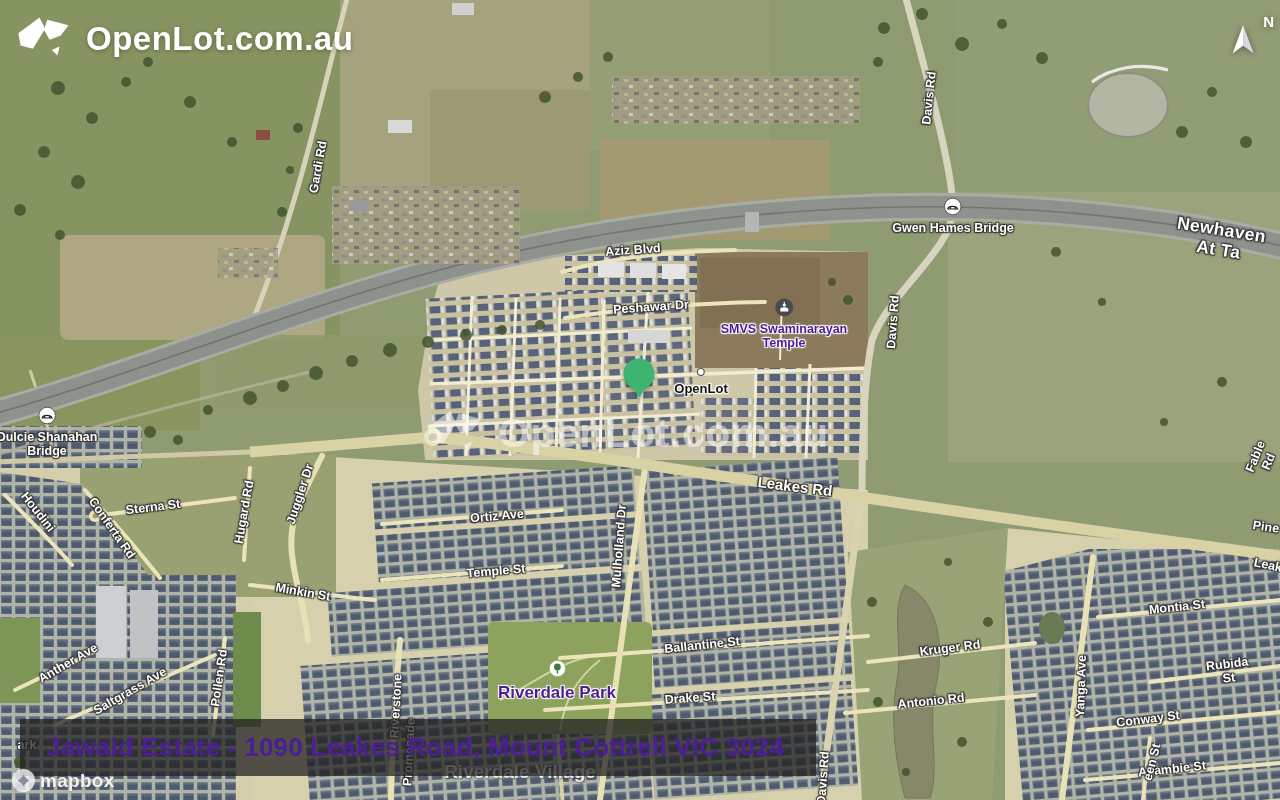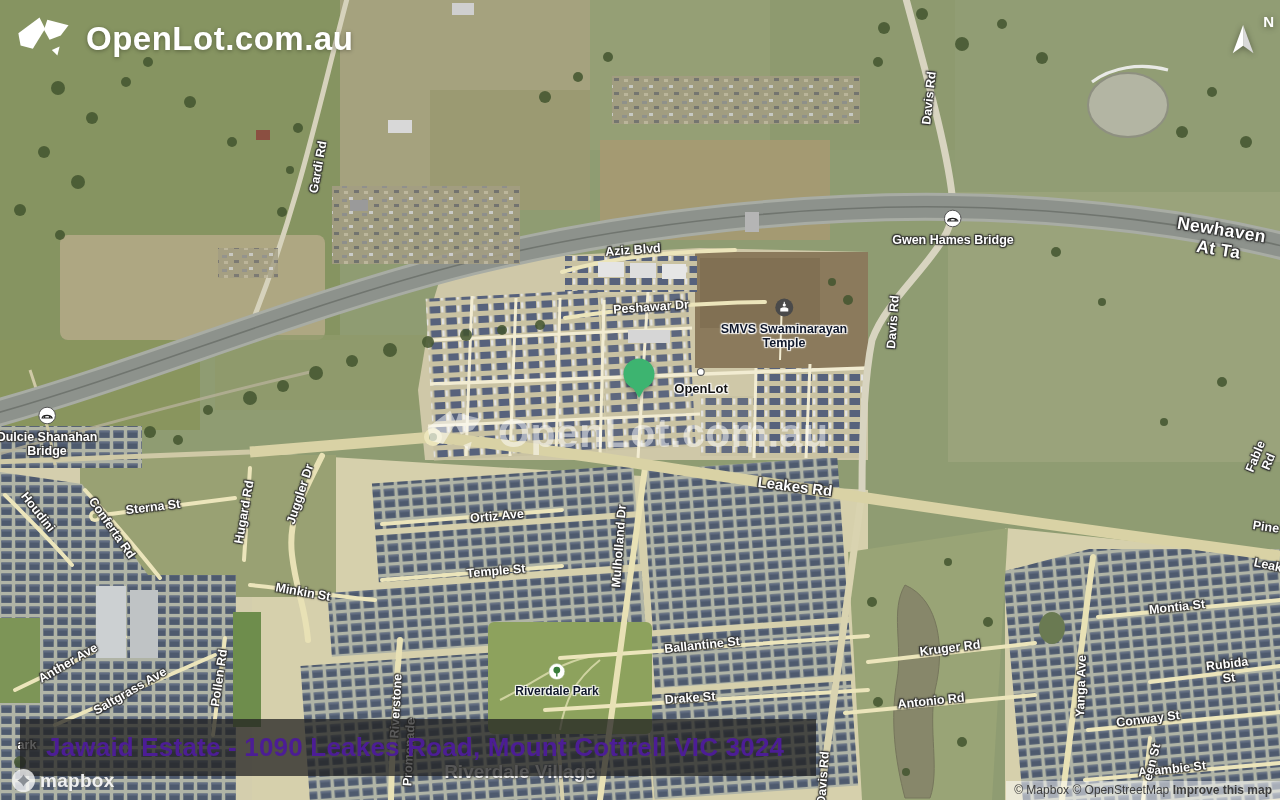--- a/index.html
+++ b/index.html
@@ -16,24 +16,24 @@
     -1px 1px 1px rgba(45,45,45,.85),1px 1px 1px rgba(45,45,45,.85),0 0 3px rgba(45,45,45,.8);}
   .hwy{color:#fff;font-size:17.5px;font-weight:700;letter-spacing:.4px;
     text-shadow:-1px -1px 1px rgba(45,45,45,.9),1px -1px 1px rgba(45,45,45,.9),
     -1px 1px 1px rgba(45,45,45,.9),1px 1px 1px rgba(45,45,45,.9),0 0 4px rgba(45,45,45,.8);}
   .main{color:#fff;font-size:15px;font-weight:700;
     text-shadow:-1px -1px 1px rgba(45,45,45,.9),1px -1px 1px rgba(45,45,45,.9),
     -1px 1px 1px rgba(45,45,45,.9),1px 1px 1px rgba(45,45,45,.9),0 0 3px rgba(45,45,45,.8);}
   .place{color:#141414;font-size:13px;font-weight:700;
     text-shadow:-1px -1px 1px rgba(255,255,255,.95),1px -1px 1px rgba(255,255,255,.95),
     -1px 1px 1px rgba(255,255,255,.95),1px 1px 1px rgba(255,255,255,.95),0 0 3px rgba(255,255,255,.9);}
-  .poi{color:#0f172a;font-size:12.5px;font-weight:700;
+  .poi{color:#4c1d95;font-size:12.5px;font-weight:700;
     text-shadow:-1px -1px 1px rgba(255,255,255,.95),1px -1px 1px rgba(255,255,255,.95),
     -1px 1px 1px rgba(255,255,255,.95),1px 1px 1px rgba(255,255,255,.95),0 0 3px rgba(255,255,255,.9);}
-  .park{color:#0f172a;font-size:12px;font-weight:700;
+  .park{color:#4c1d95;font-size:17px;font-weight:700;
     text-shadow:-1px -1px 1px rgba(255,255,255,.95),1px -1px 1px rgba(255,255,255,.95),
     -1px 1px 1px rgba(255,255,255,.95),1px 1px 1px rgba(255,255,255,.95);}
   .village{color:#ededed;font-size:19px;font-weight:700;
     text-shadow:0 0 2px rgba(60,60,60,.6),1px 1px 2px rgba(60,60,60,.6);}
   
   .pin{position:absolute;left:622px;top:358px;width:34px;height:42px;z-index:7;cursor:pointer;
     filter:drop-shadow(0 2px 2px rgba(0,0,0,.35));}
   
   .brand{position:absolute;left:15px;top:13px;z-index:12;display:flex;align-items:center;gap:13px;
     color:#fff;text-shadow:0 1px 4px rgba(0,0,0,.35);}
@@ -277,21 +277,21 @@
       <circle cx="878" cy="702" r="5"></circle>
         <circle cx="962" cy="742" r="5"></circle>
         <circle cx="906" cy="772" r="4"></circle>
       <circle cx="20" cy="762" r="6"></circle>
     </g>
   </svg>
 
   <div id="labels">
       <div class="maplabel road" style="left: 318px; top: 167px; transform: translate(-50%, -50%) rotate(-80deg);"><span class="txt">Gardi Rd</span></div>
       <div class="maplabel road" style="left: 929px; top: 98px; transform: translate(-50%, -50%) rotate(-84deg);"><span class="txt">Davis Rd</span></div>
-      <div class="maplabel road" style="left: 953px; top: 228px; transform: translate(-50%, -50%) rotate(0deg);"><span><svg width="19" height="19" viewBox="0 0 19 19">
+      <div class="maplabel road" style="left: 953px; top: 216px; transform: translate(-50%, -50%) rotate(0deg);"><span><svg width="19" height="19" viewBox="0 0 19 19">
             <circle cx="9.5" cy="9.5" r="8.3" fill="#fff" stroke="#555" stroke-width="1"></circle>
             <path d="M3.8 12 L15.2 12 M4.8 12 C4.8 8.6 14.2 8.6 14.2 12 M7 9.4 L7 12 M12 9.4 L12 12" stroke="#222" stroke-width="1.2" fill="none"></path>
           </svg></span><span class="txt">Gwen Hames Bridge</span></div>
       <div class="maplabel hwy" style="left: 1220px; top: 240px; transform: translate(-50%, -50%) rotate(9deg);"><span class="txt">Newhaven At Ta</span></div>
       <div class="maplabel road" style="left: 633px; top: 250px; transform: translate(-50%, -50%) rotate(-4deg);"><span class="txt">Aziz Blvd</span></div>
       <div class="maplabel road" style="left: 651px; top: 307px; transform: translate(-50%, -50%) rotate(-4deg);"><span class="txt">Peshawar Dr</span></div>
       <div class="maplabel poi" style="left: 784px; top: 324px; transform: translate(-50%, -50%) rotate(0deg);"><span><svg width="19" height="19" viewBox="0 0 19 19">
             <circle cx="9.5" cy="9.5" r="9" fill="#4a4a4a"></circle>
             <path d="M9.5 3.8 L9.5 6" stroke="#fff" stroke-width="1"></path>
             <circle cx="9.5" cy="7" r="1.6" fill="#fff"></circle>
@@ -388,19 +388,14 @@
 
   <div class="mapboxlogo">
     <span class="circ">
       <svg width="15" height="15" viewBox="0 0 15 15">
         <path d="M7.5 1.5 C9 4.5 10.5 6 13.5 7.5 C10.5 9 9 10.5 7.5 13.5 C6 10.5 4.5 9 1.5 7.5 C4.5 6 6 4.5 7.5 1.5 Z" fill="#8a8f95"></path>
       </svg>
     </span>
     <span class="word">mapbox</span>
   </div>
 
-  <div class="attribution">
-    <a>© Mapbox</a>
-    <a>© OpenStreetMap</a>
-    <a class="improve">Improve this map</a>
-  </div>
 
 </div>
 
 </body></html>

